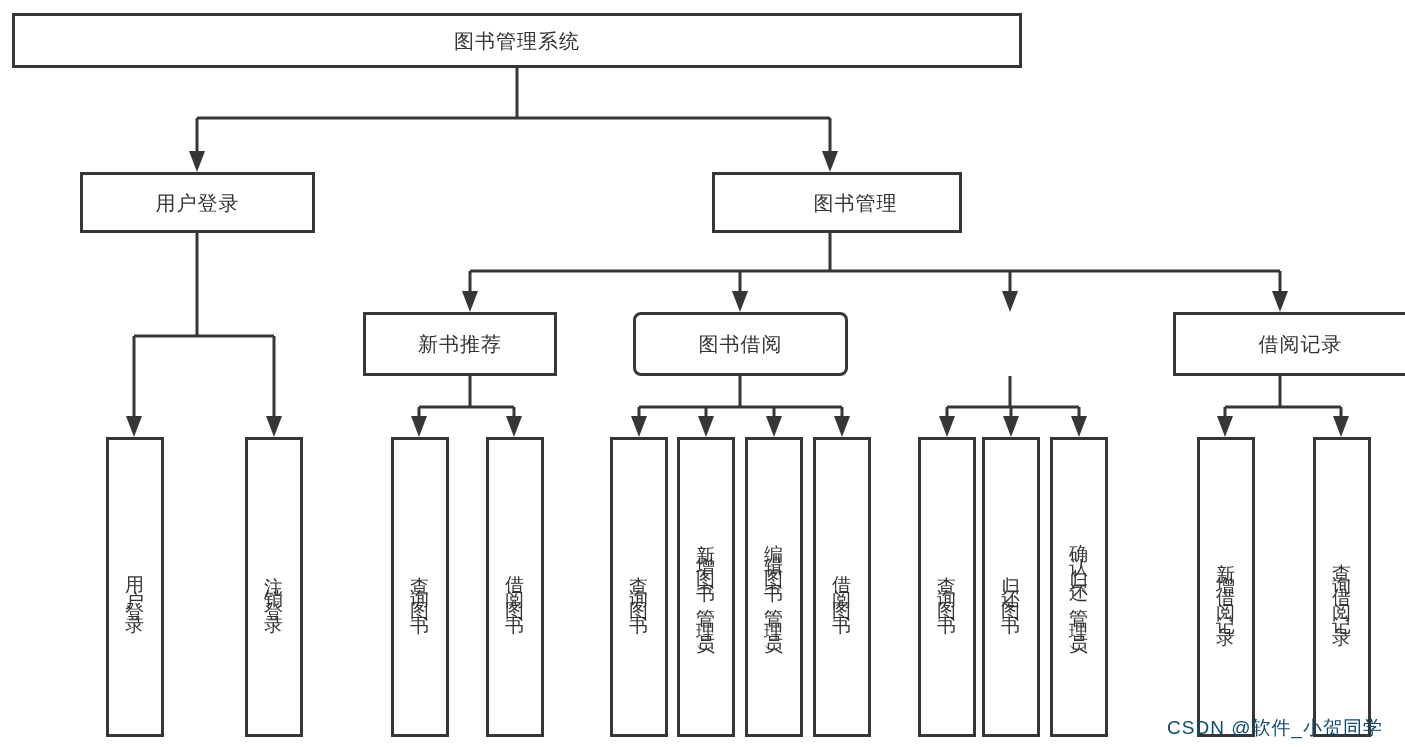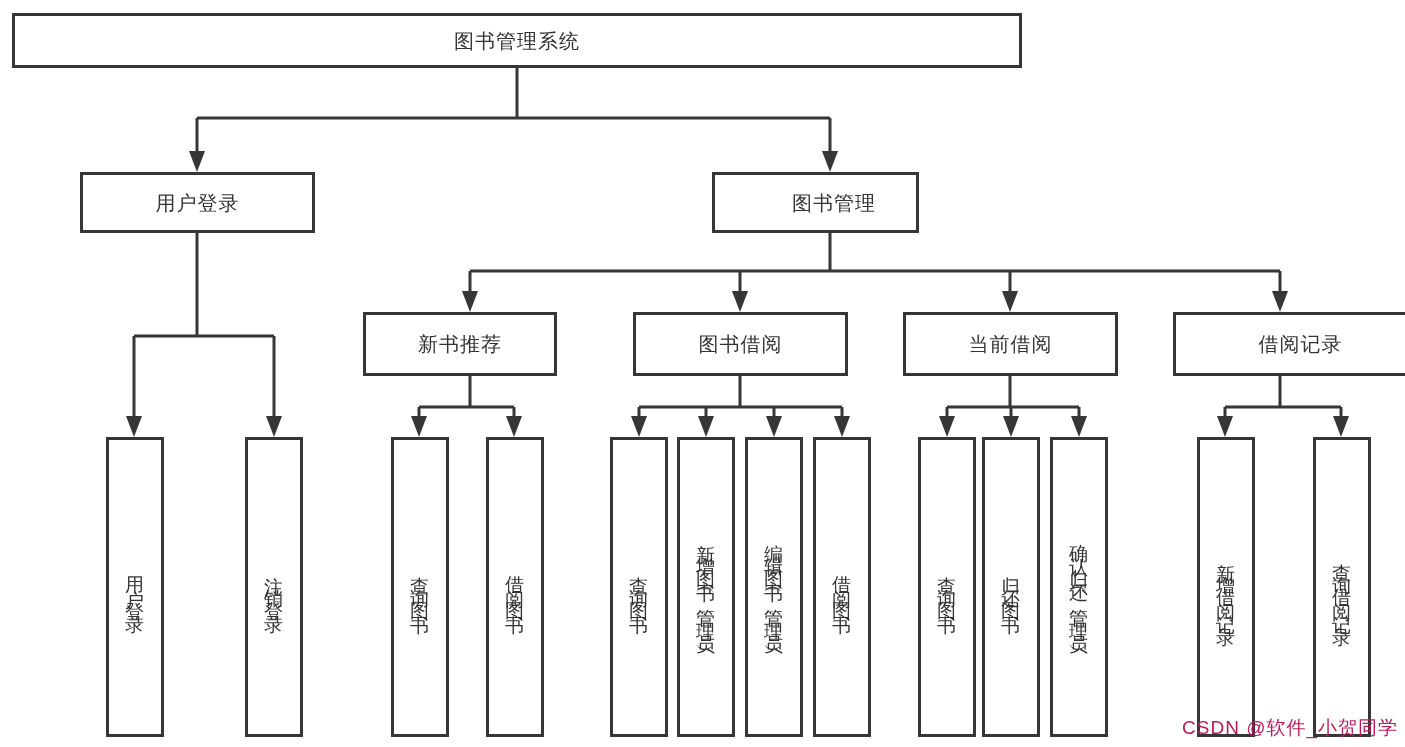--- a/index.html
+++ b/index.html
@@ -41,24 +41,24 @@
   .vlabel {
     writing-mode: vertical-rl;
     text-orientation: mixed;
     font-size: 19px;
     letter-spacing: 13px;
     line-height: 1;
     white-space: nowrap;
   }
   .watermark {
     position: absolute;
-    right: 7px;
+    right: 22px;
     bottom: 6px;
     font-size: 19px;
-    color: #be185d;
+    color: #0c4a6e;
     letter-spacing: 1px;
     pointer-events: none;
   }
 </style>
 </head>
 <body>
 
 <div class="stage">
 
   <svg class="connectors" viewBox="0 0 1405 747" xmlns="http://www.w3.org/2000/svg" aria-hidden="true">
@@ -101,32 +101,29 @@
     </g>
   </svg>
 
   <div class="box" style="left:12px; top:13px; width:1010px; height:55px;">
     <span class="hlabel">图书管理系统</span>
   </div>
 
   <div class="box" style="left:80px; top:172px; width:235px; height:61px;">
     <span class="hlabel">用户登录</span>
   </div>
-  <div class="box" style="left:712px; top:172px; width:207px; height:61px;padding-left:37px;">
+  <div class="box" style="left:712px; top:172px; width:250px; height:61px;padding-left:37px;">
     <span class="hlabel">图书管理</span>
   </div>
 
   <div class="box" style="left:363px; top:312px; width:194px; height:64px;">
     <span class="hlabel">新书推荐</span>
   </div>
-  <div class="box" style="left:633px; top:312px; width:215px; height:64px;">
+  <div class="box" style="left:633px; top:312px; width:215px; height:64px;border-radius:8px;">
     <span class="hlabel">图书借阅</span>
-  </div>
-  <div class="box" style="left:903px; top:312px; width:215px; height:64px;">
-    <span class="hlabel">当前借阅</span>
   </div>
   <div class="box" style="left:1173px; top:312px; width:255px; height:64px;">
     <span class="hlabel">借阅记录</span>
   </div>
 
   <div class="box" style="left:106px; top:437px; width:58px; height:300px;">
     <span class="vlabel">用户登录</span>
   </div>
   <div class="box" style="left:245px; top:437px; width:58px; height:300px;">
     <span class="vlabel">注销登录</span>

